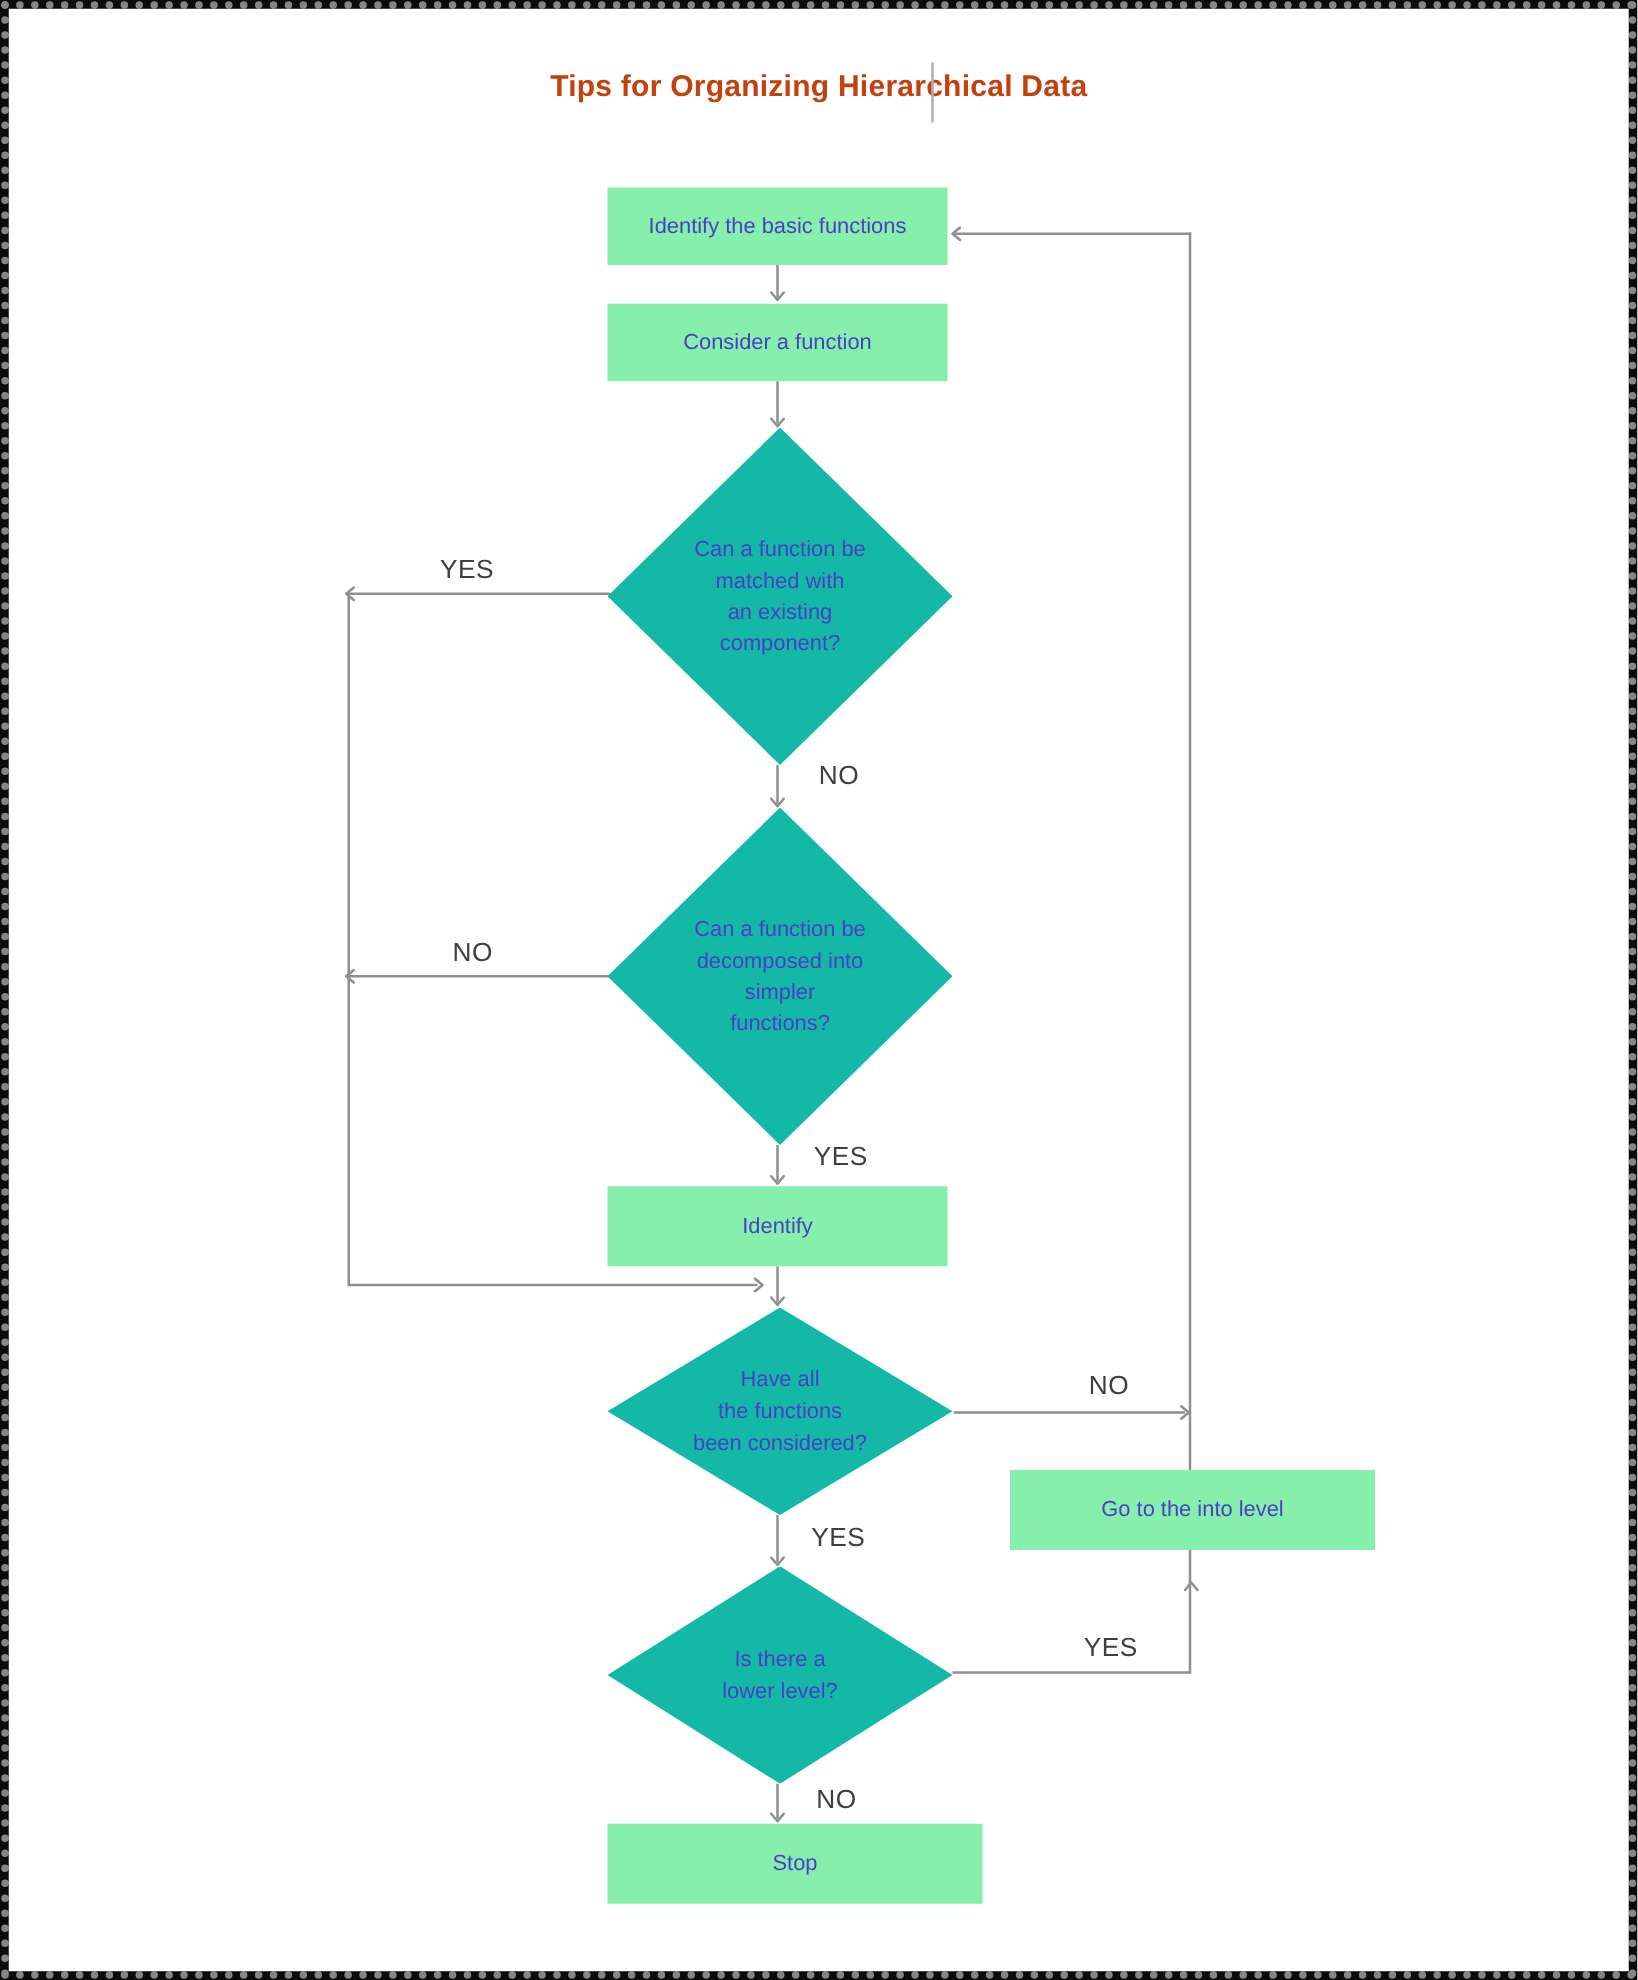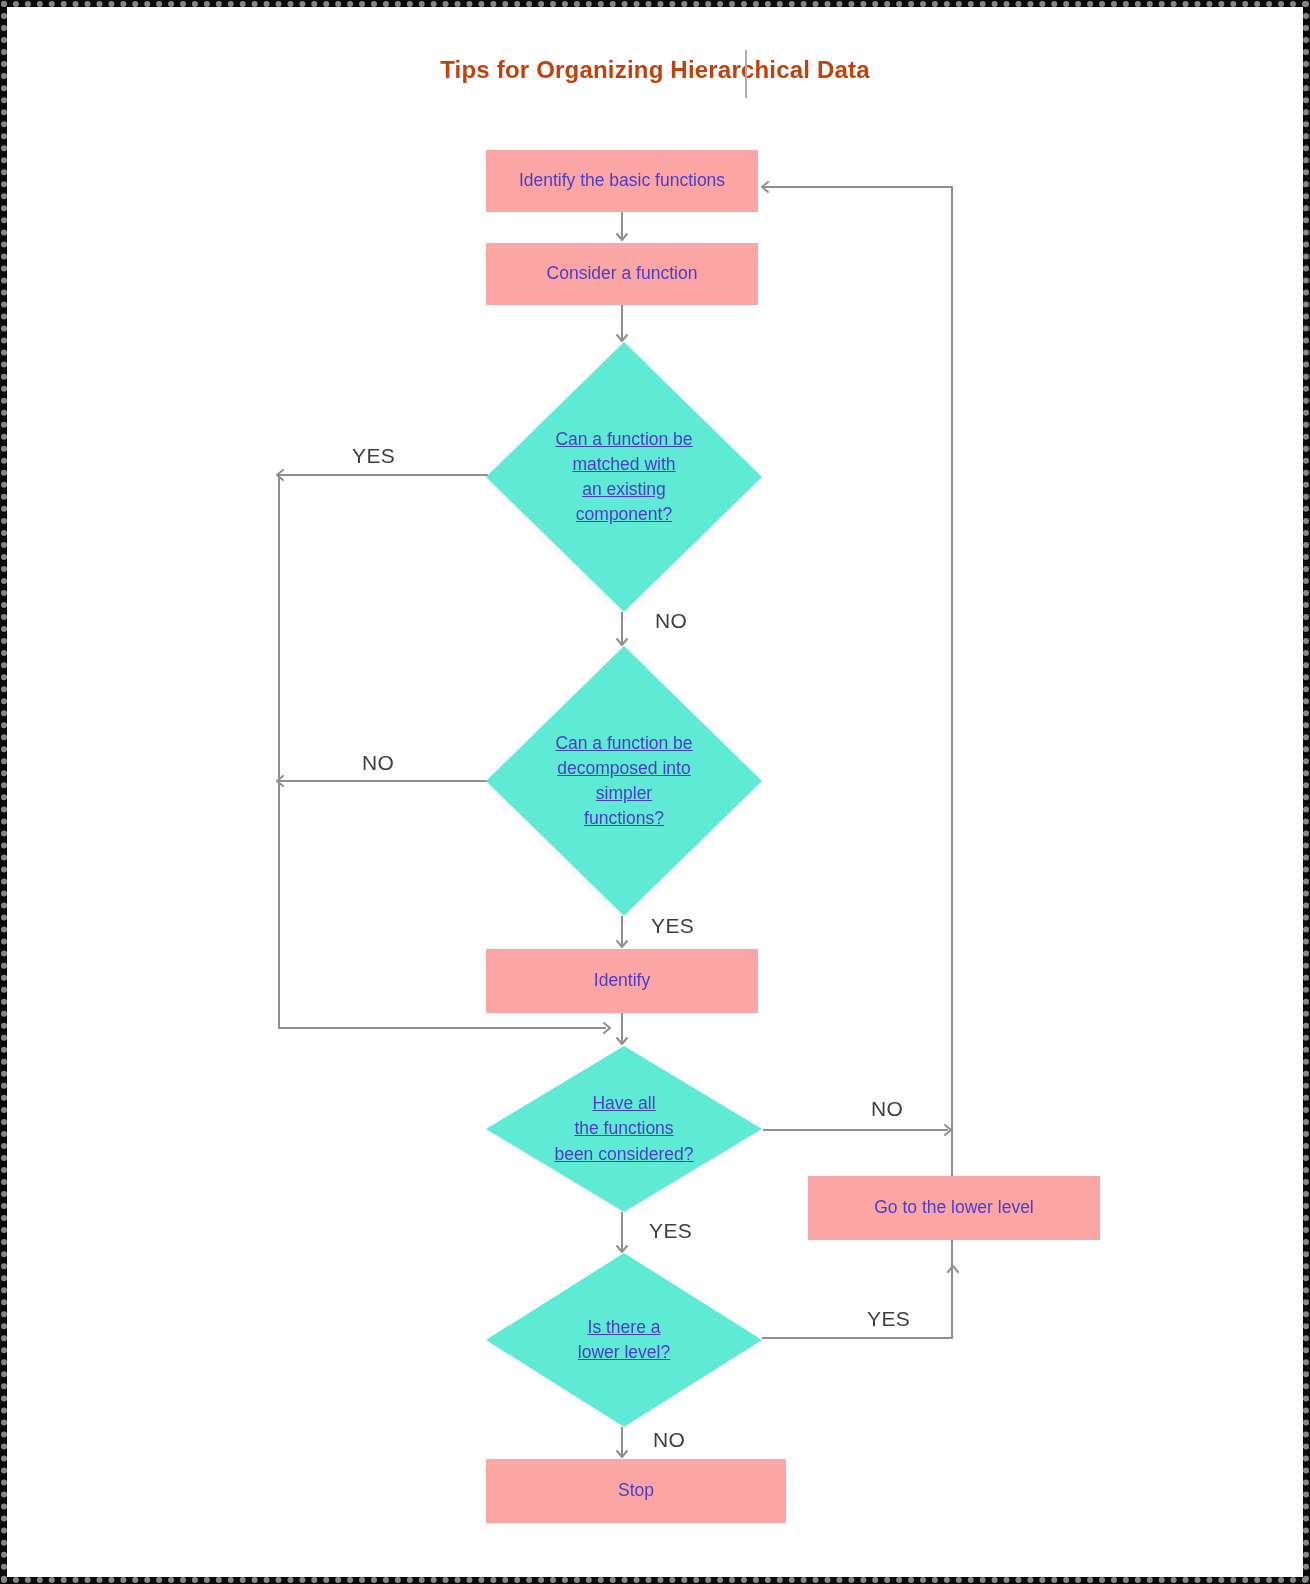--- a/index.html
+++ b/index.html
@@ -21,22 +21,22 @@
   .v{width:2px;}
   .h{height:2px;}
   .chev{position:absolute;}
   .chev polyline{fill:none;stroke:#8F8F8F;stroke-width:2;stroke-linecap:round;stroke-linejoin:round;}
 
   .node{
     position:absolute;display:flex;align-items:center;justify-content:center;
     text-align:center;color:#4B3EC4;font-size:17.5px;font-weight:500;z-index:5;
   }
   .node span{white-space:pre-line;line-height:1.44;}
-  .box{background:#fca5a5;}
-  .diamond{background:#5eead4;clip-path:polygon(50% 0,100% 50%,50% 100%,0 50%);text-decoration:underline;}
+  .box{background:#86efac;}
+  .diamond{background:#14b8a6;clip-path:polygon(50% 0,100% 50%,50% 100%,0 50%);}
 
   #n-identify{left:486px;top:150px;width:272px;height:62px;}
   #n-consider{left:486px;top:243px;width:272px;height:62px;}
   #n-match{left:486px;top:342px;width:276px;height:270px;}
   #n-decomposable{left:486px;top:646px;width:276px;height:270px;}
   #n-decompose{left:486px;top:949px;width:272px;height:64px;}
   #n-considered{left:486px;top:1046px;width:276px;height:166px;justify-content:center;}
   #n-lower{left:486px;top:1253px;width:276px;height:174px;}
   #n-goto{left:808px;top:1176px;width:292px;height:64px;}
   #n-stop{left:486px;top:1459px;width:300px;height:64px;}
@@ -143,17 +143,17 @@
 <div class="node diamond" id="n-considered">
   <span>Have all
 the functions
 been considered?</span>
 </div>
 <div class="node diamond" id="n-lower">
   <span>Is there a
 lower level?</span>
 </div>
 <div class="node box" id="n-goto">
-  <span>Go to the lower level</span>
+  <span>Go to the into level</span>
 </div>
 <div class="node box" id="n-stop">
   <span>Stop</span>
 </div>
 
 </body></html>

